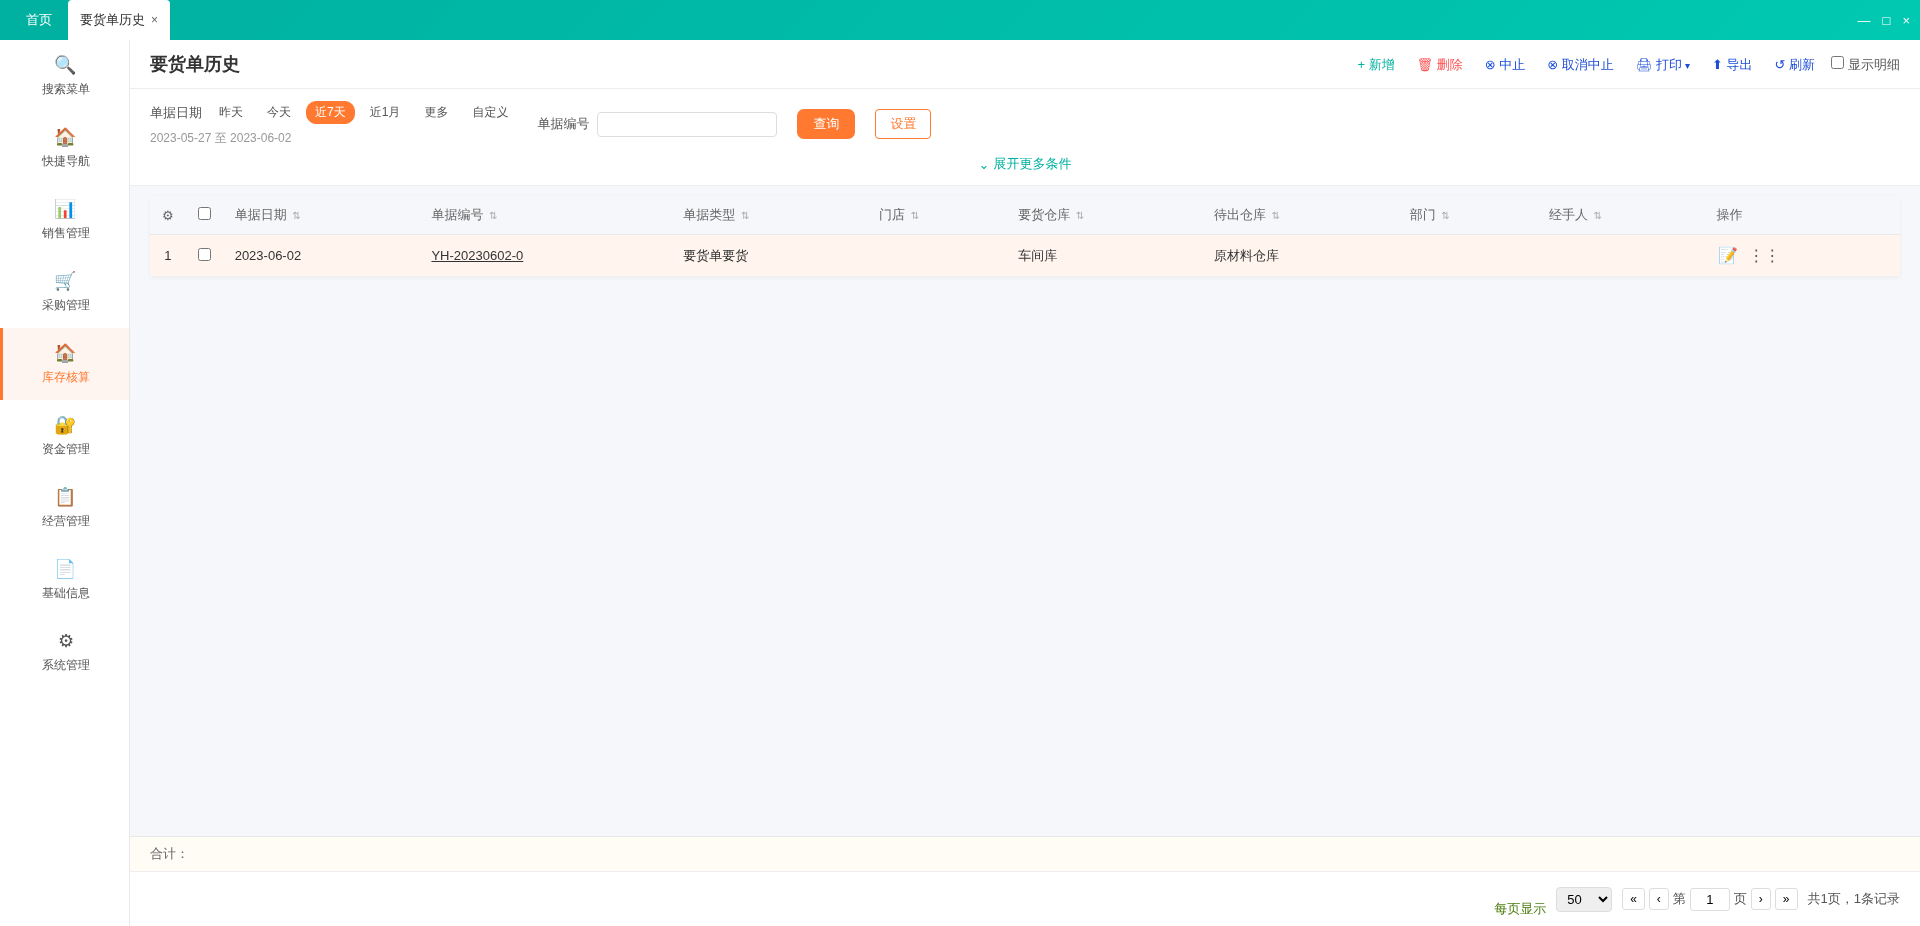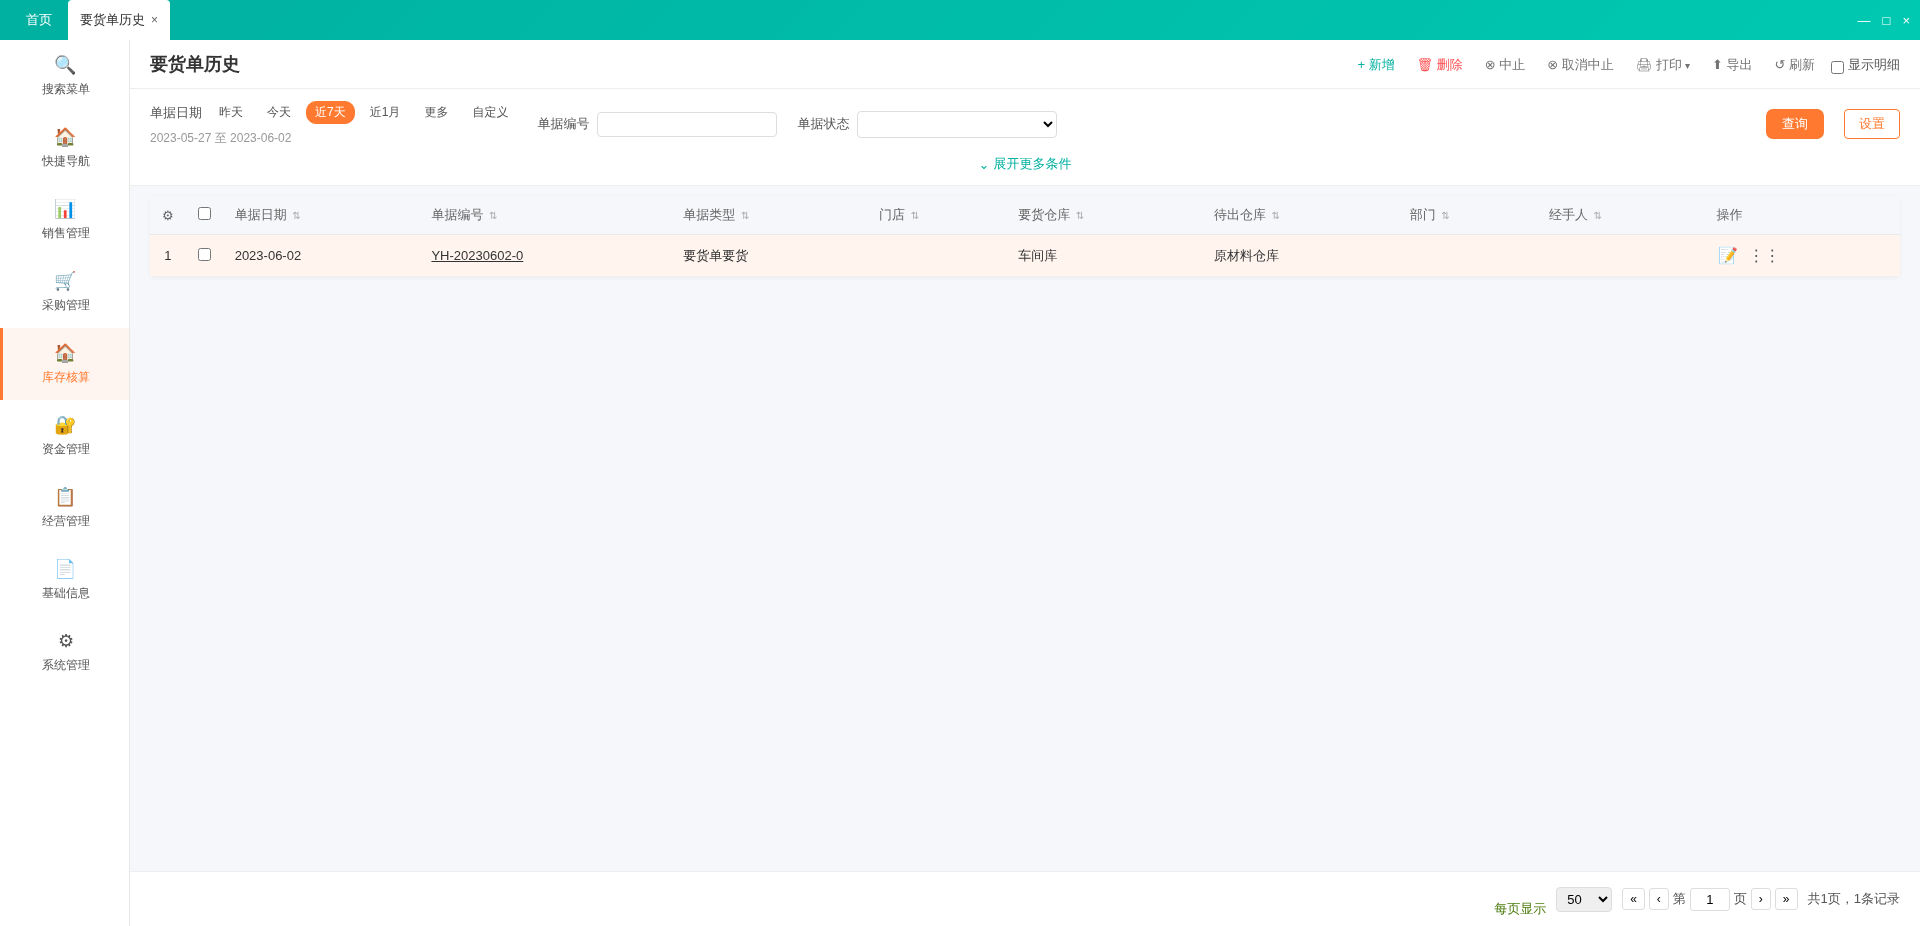--- a/index.html
+++ b/index.html
@@ -105,21 +105,21 @@
       display: flex;
       align-items: center;
       gap: 10px;
       padding-bottom: 10px;
     }
     .toolbar-btn {
       display: flex;
       align-items: center;
       gap: 3px;
       cursor: pointer;
-      color: #737373;
+      color: #1d4ed8;
       font-size: 13px;
       padding: 4px 6px;
       border-radius: 3px;
     }
     .toolbar-btn.new-btn { color: #00b0a0; }
     .toolbar-btn.delete-btn { color: #ff4d4f; }
     .btn-primary {
       background: #ff7a30;
       color: white;
       border: none;
@@ -132,21 +132,21 @@
       background: white;
       color: #ff7a30;
       border: 1px solid #ff7a30;
       padding: 5px 14px;
       border-radius: 4px;
       cursor: pointer;
       font-size: 13px;
     }
     .display-toggle {
       display: flex;
-      align-items: flex-end;
+      align-items: flex-start;
       gap: 4px;
       cursor: pointer;
       color: #555;
       font-size: 13px;
     }
 
     
     .filter-area {
       background: white;
       padding: 12px 20px;
@@ -404,26 +404,20 @@
             </div>
           </div>
           <div class="date-range">2023-05-27 至 2023-06-02</div>
         </div>
 
         <div class="filter-input-group">
           <span class="filter-label">单据编号</span>
           <input class="filter-input" type="text" style="">
         </div>
 
-        <div class="filter-select-group">
-          <span class="filter-label">单据状态</span>
-          <select class="filter-select">
-            <option value=""></option>
-          </select>
-        </div>
 
         <button class="btn-primary">查询</button>
         <button class="btn-secondary">设置</button>
       </div>
 
       <div class="expand-more">
         <span>⌄</span>
         <span>展开更多条件</span>
       </div>
     </div>
@@ -489,20 +483,23 @@
               <div class="action-icons">
                 <span class="action-icon" title="编辑">📝</span>
                 <span class="action-icon" title="更多">⋮⋮</span>
               </div>
             </td>
           </tr>
         </tbody>
       </table>
     </div>
 
+    <div class="sum-row">
+      <span>合计：</span>
+    </div>
 
     <div class="pagination-bar">
       <span class="page-size-label">每页显示</span>
       <select class="page-size-select">
         <option value="50">50</option>
         <option value="10">10</option>
         <option value="20">20</option>
         <option value="100">100</option>
       </select>
       <div class="page-nav">

